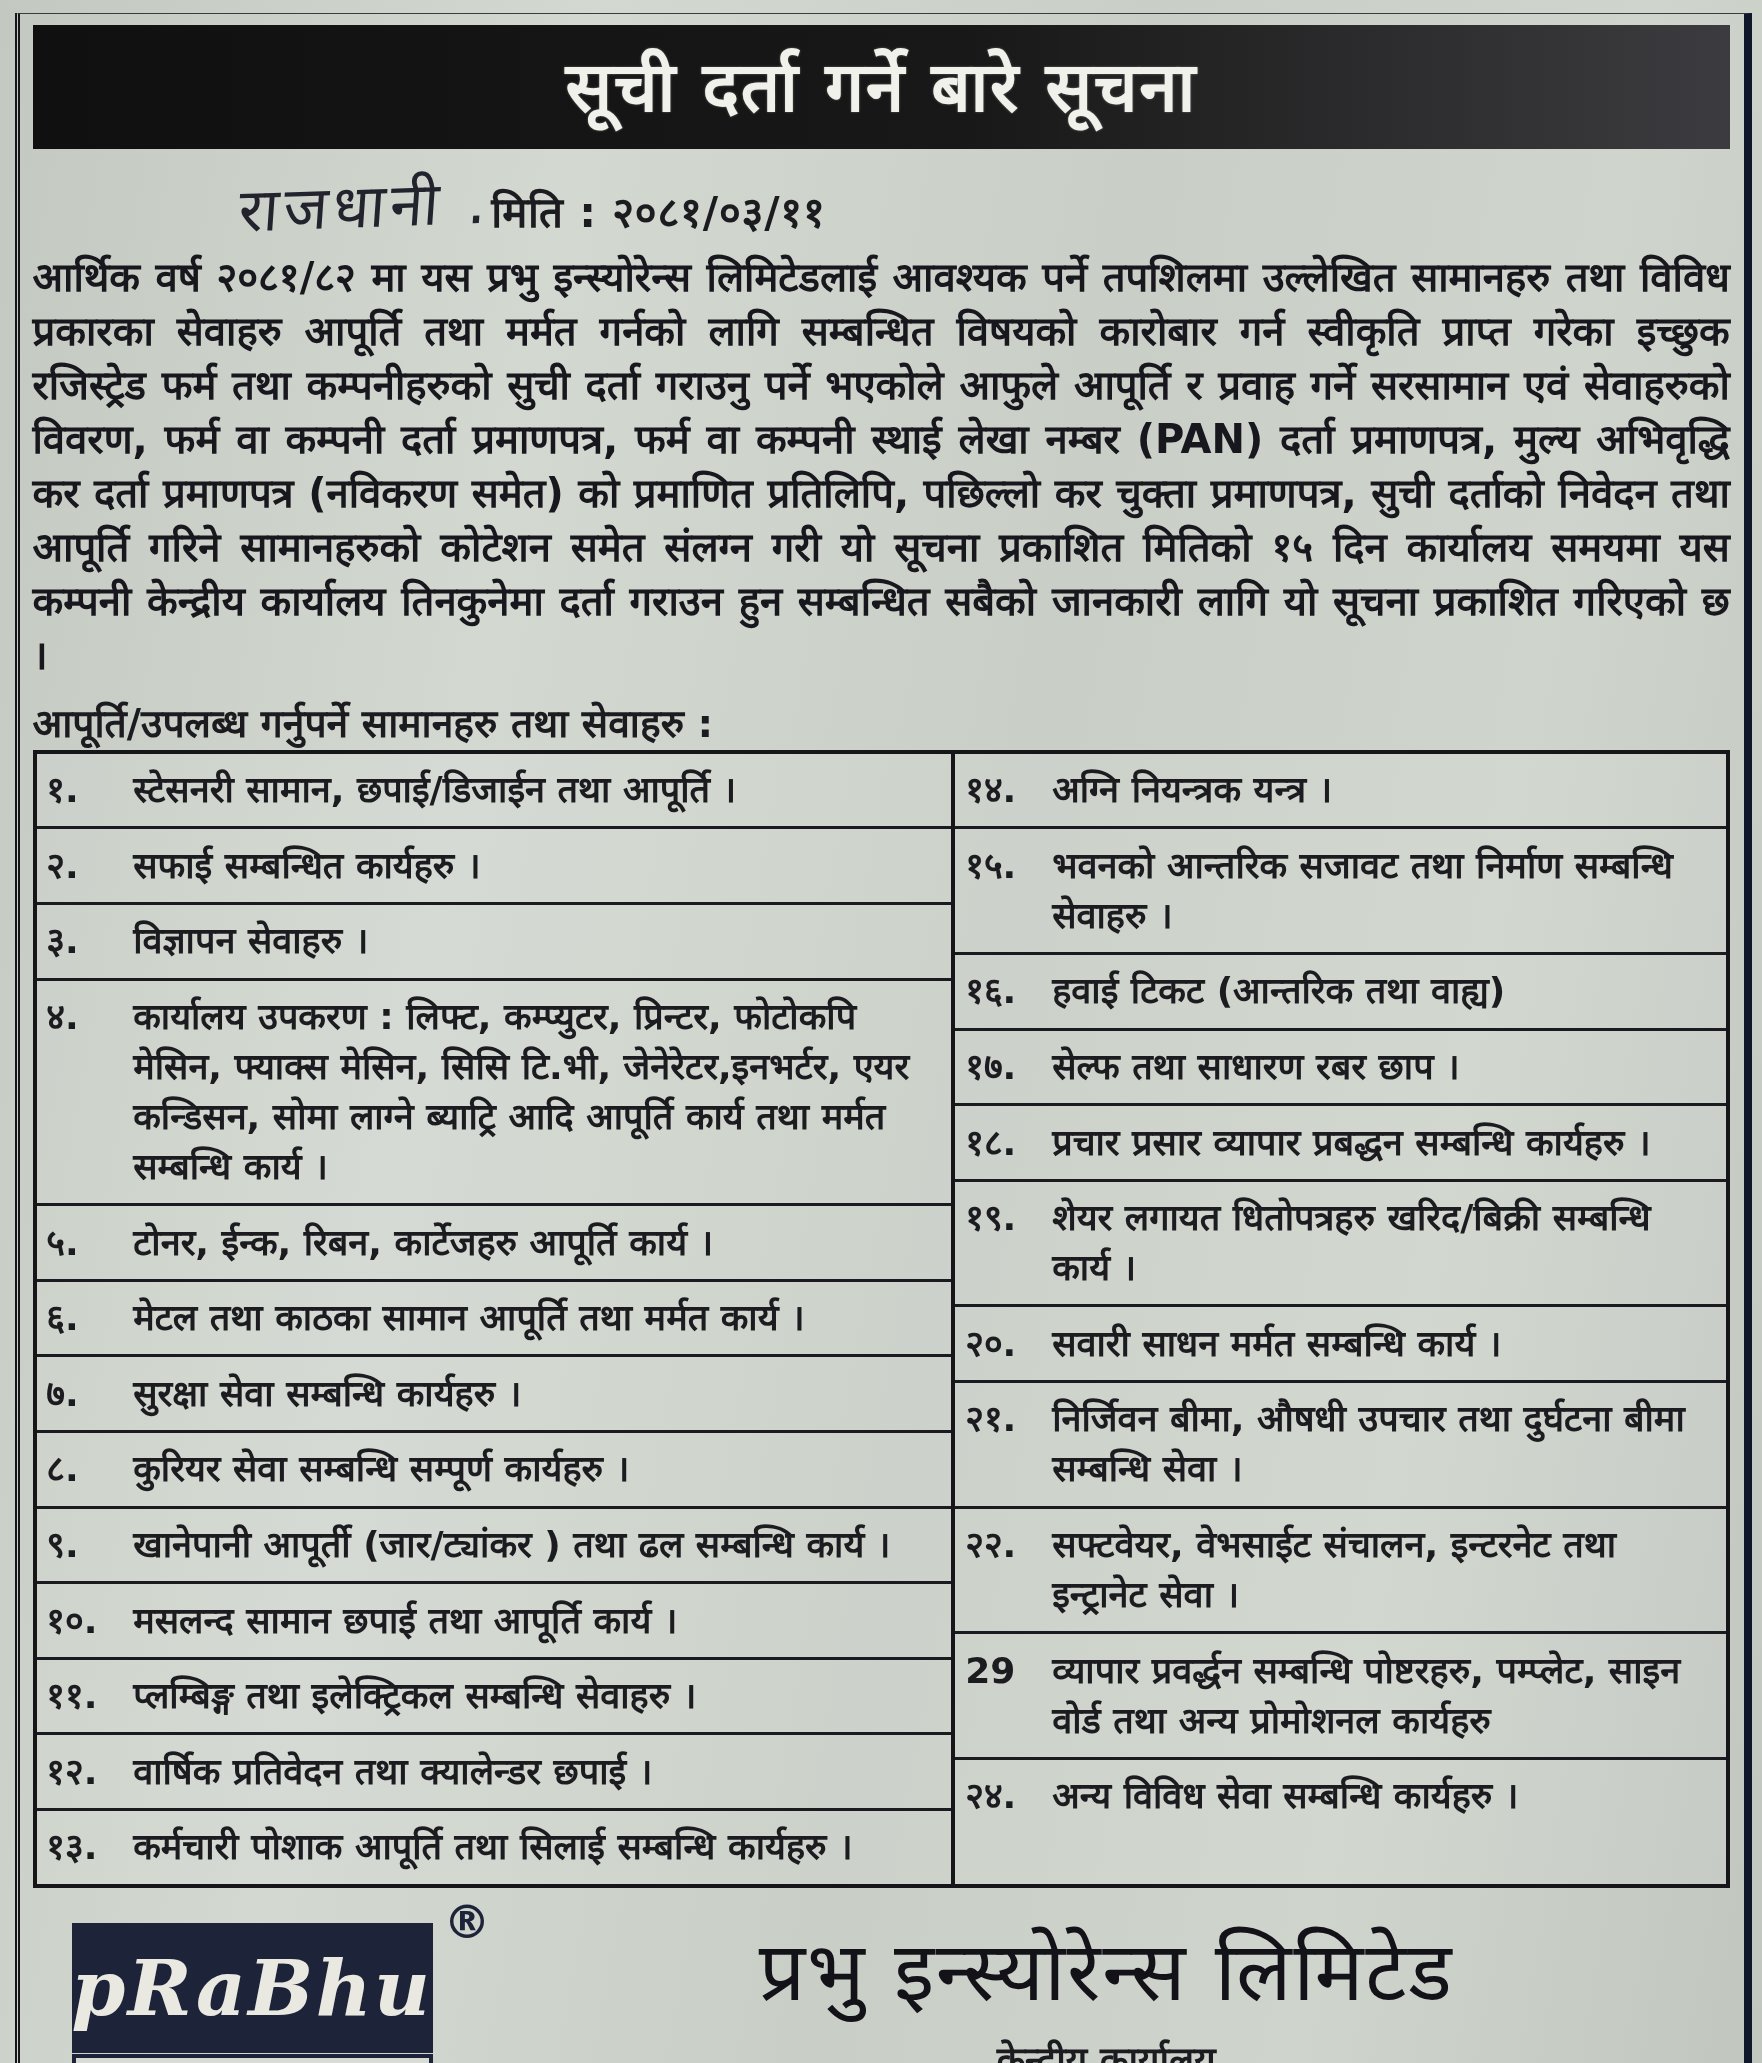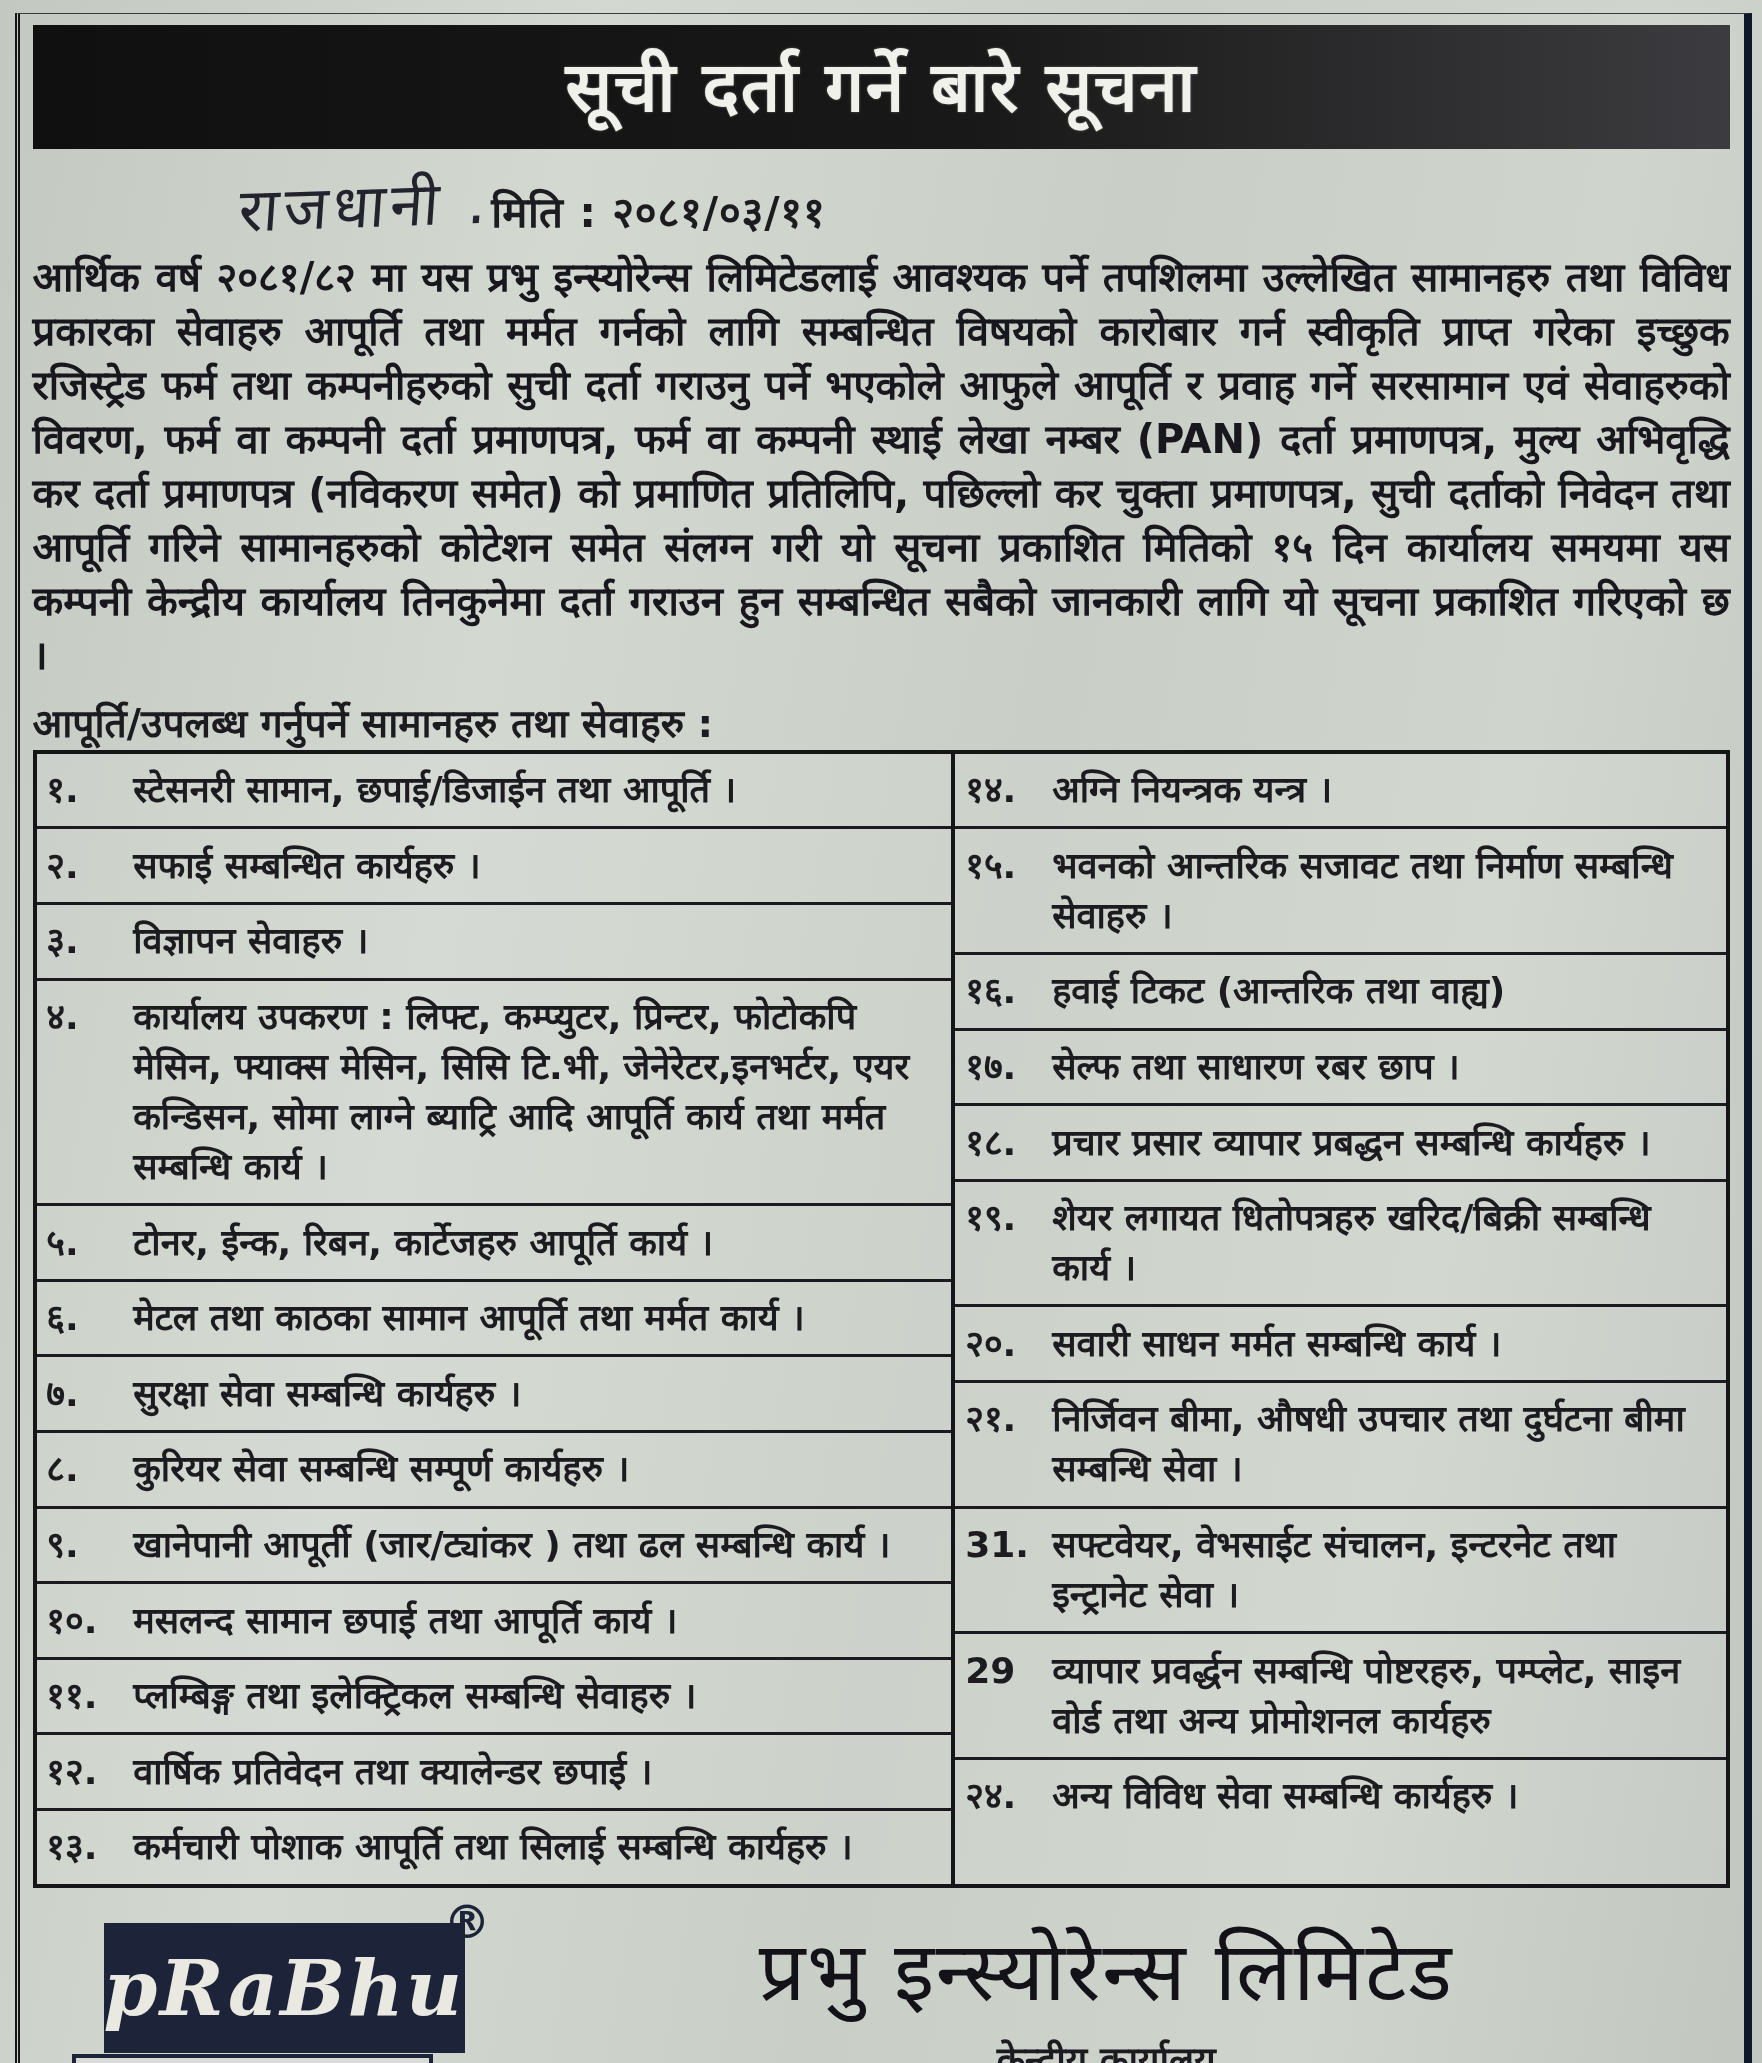--- a/index.html
+++ b/index.html
@@ -72,21 +72,20 @@
   
   .footer { display:flex; padding:35px 8px 6.4px 39px; height:355px; }
   .logo { width:419px; position:relative; flex:0 0 419px; }
   .logo-top {
     background:#1d2338; color:#e9e9e2;
     width:361px; height:130px;
     display:flex; align-items:center; justify-content:center;
     font-size:77px; font-weight:bold; letter-spacing:2.4px;
     font-family:"DejaVu Serif","Liberation Serif",serif;
     font-style:italic;
-    margin-left:32px;
   }
   .reg {
     position:absolute; left:372px; top:-29px;
     font-size:47px; color:#1d2338; font-weight:bold;
   }
   .logo-bottom {
     border:4.8px solid #1d2338; color:#1d2338; background:#d8dcd4;
     width:361px; height:84px; margin-top:1.6px;
     display:flex; align-items:center; justify-content:center;
     font-size:60px; font-weight:bold; letter-spacing:1.6px;
@@ -195,21 +194,21 @@
         </div>
         <div class="trow">
           <span class="tnum">२०.</span>
           <span class="ttext">सवारी साधन मर्मत सम्बन्धि कार्य ।</span>
         </div>
         <div class="trow">
           <span class="tnum">२१.</span>
           <span class="ttext">निर्जिवन बीमा, औषधी उपचार तथा दुर्घटना बीमा सम्बन्धि सेवा ।</span>
         </div>
         <div class="trow">
-          <span class="tnum">31.</span>
+          <span class="tnum">२२.</span>
           <span class="ttext">सफ्टवेयर, वेभसाईट संचालन, इन्टरनेट तथा इन्ट्रानेट सेवा ।</span>
         </div>
         <div class="trow">
           <span class="tnum">29</span>
           <span class="ttext">व्यापार प्रवर्द्धन सम्बन्धि पोष्टरहरु, पम्प्लेट, साइन वोर्ड तथा अन्य प्रोमोशनल कार्यहरु</span>
         </div>
         <div class="trow">
           <span class="tnum">२४.</span>
           <span class="ttext">अन्य विविध सेवा सम्बन्धि कार्यहरु ।</span>
         </div>

